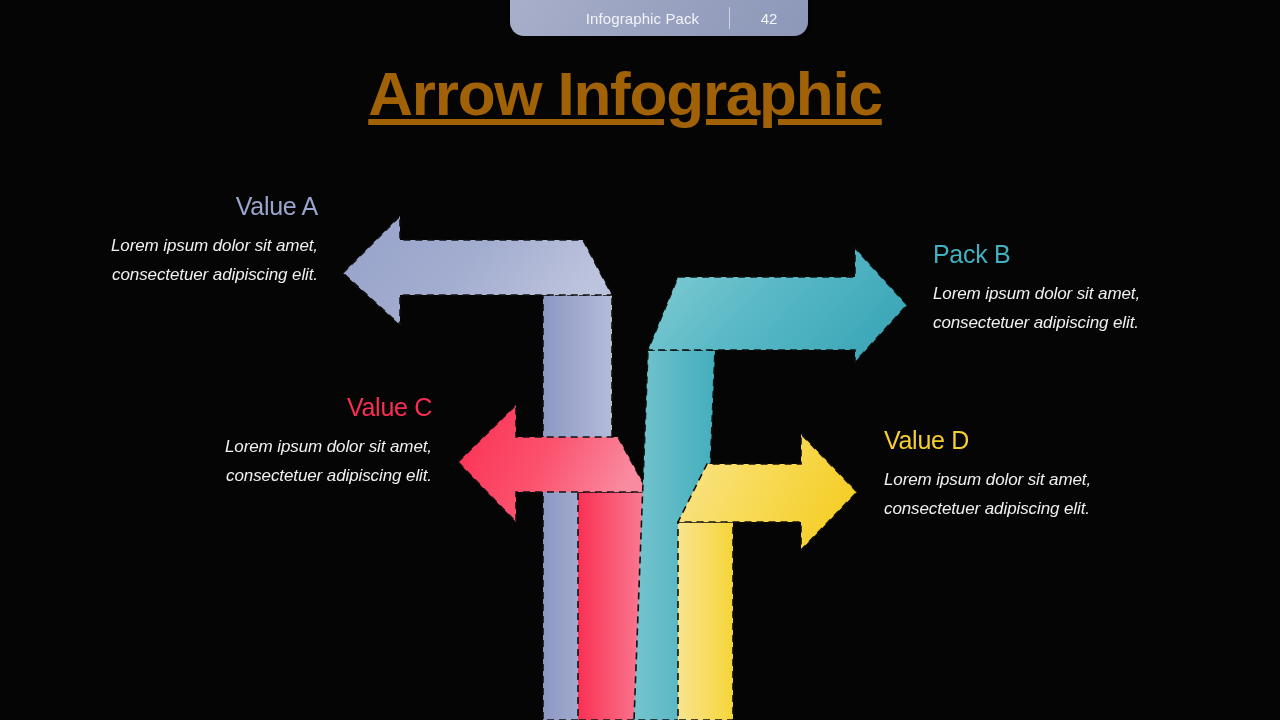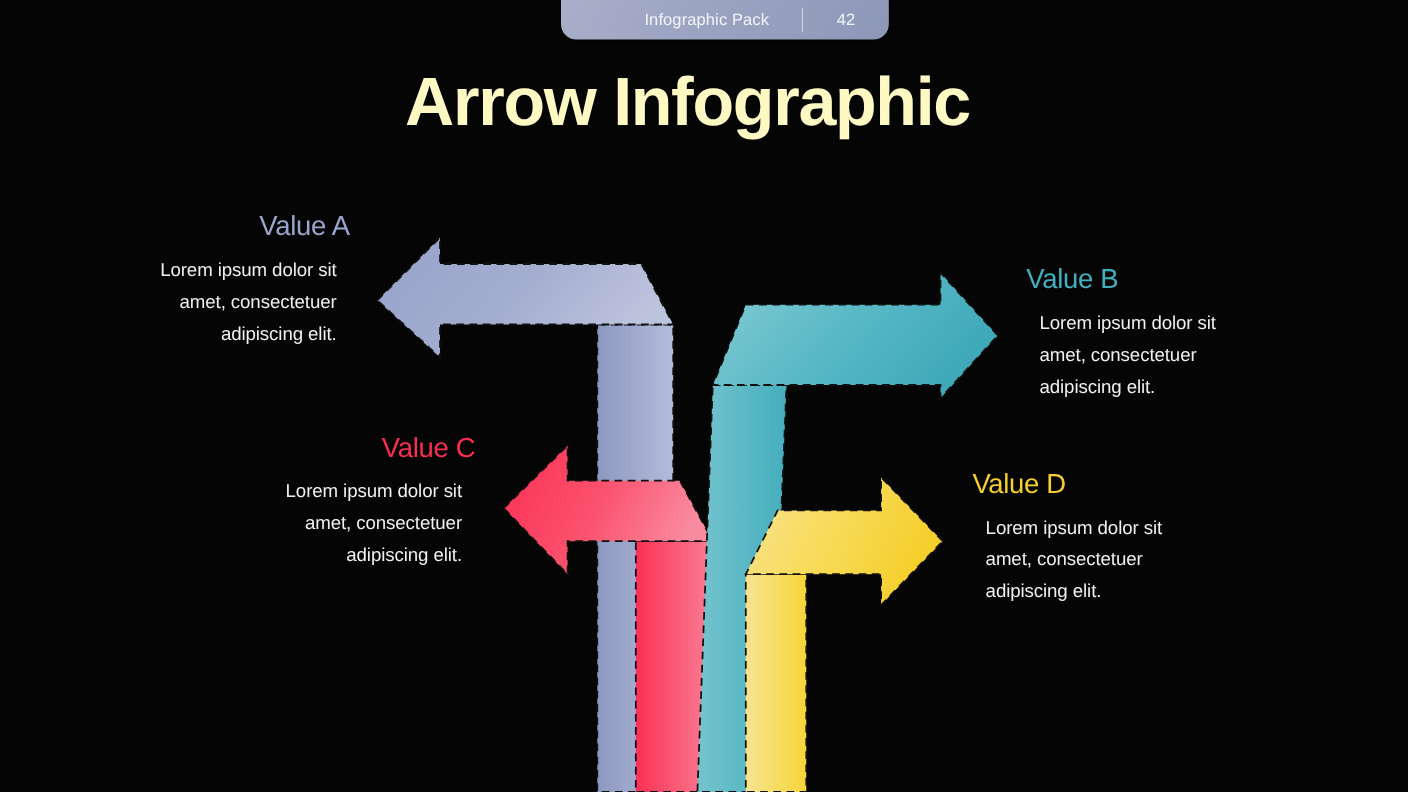--- a/index.html
+++ b/index.html
@@ -52,25 +52,26 @@
     font-size: 15px;
   }
 
   
   #page-title {
     position: absolute;
     top: 63px;
     left: 0;
     width: 1250px;
     text-align: center;
-    color: #fef9c3;
+    color: #a16207;
     font-size: 62px;
     font-weight: bold;
     letter-spacing: -1.2px;
     line-height: 1;
+    text-decoration: underline;
   }
 
   
   #arrow-stage {
     position: absolute;
     left: 0;
     top: 0;
     width: 1280px;
     height: 720px;
   }
@@ -83,22 +84,23 @@
     font-size: 25px;
     font-weight: normal;
     letter-spacing: -0.3px;
     margin: 0 0 12px 0;
     line-height: 1;
   }
   .value-body {
     font-size: 17px;
     color: #f0f0f0;
     line-height: 1.72;
-    margin: 12px;
+    margin: 0;
     letter-spacing: -0.1px;
+    font-style: italic;
   }
   .align-right { text-align: right; }
   .align-left  { text-align: left; }
 
   #block-a { left: 106px; top: 194px; width: 212px; }
   #block-b { left: 933px; top: 242px; width: 212px; }
   #block-c { left: 220px; top: 395px; width: 212px; }
   #block-d { left: 884px; top: 428px; width: 212px; }
 </style>
 </head>
@@ -178,21 +180,21 @@
              L 801,550 Z" fill="url(#gradD)" stroke="#111111" stroke-width="1.6" stroke-dasharray="7 5"></path>
   </g>
 </svg>
 
 <div id="block-a" class="value-block">
   <div class="value-title align-right" style="color:#9aa5cd">Value A</div>
   <div class="value-body align-right">Lorem ipsum dolor sit amet, consectetuer adipiscing elit.</div>
 </div>
 
 <div id="block-b" class="value-block">
-  <div class="value-title align-left" style="color:#41b0c0">Value B</div>
+  <div class="value-title align-left" style="color:#41b0c0">Pack B</div>
   <div class="value-body align-left">Lorem ipsum dolor sit amet, consectetuer adipiscing elit.</div>
 </div>
 
 <div id="block-c" class="value-block">
   <div class="value-title align-right" style="color:#fb2e52">Value C</div>
   <div class="value-body align-right">Lorem ipsum dolor sit amet, consectetuer adipiscing elit.</div>
 </div>
 
 <div id="block-d" class="value-block">
   <div class="value-title align-left" style="color:#f5cf2e">Value D</div>

